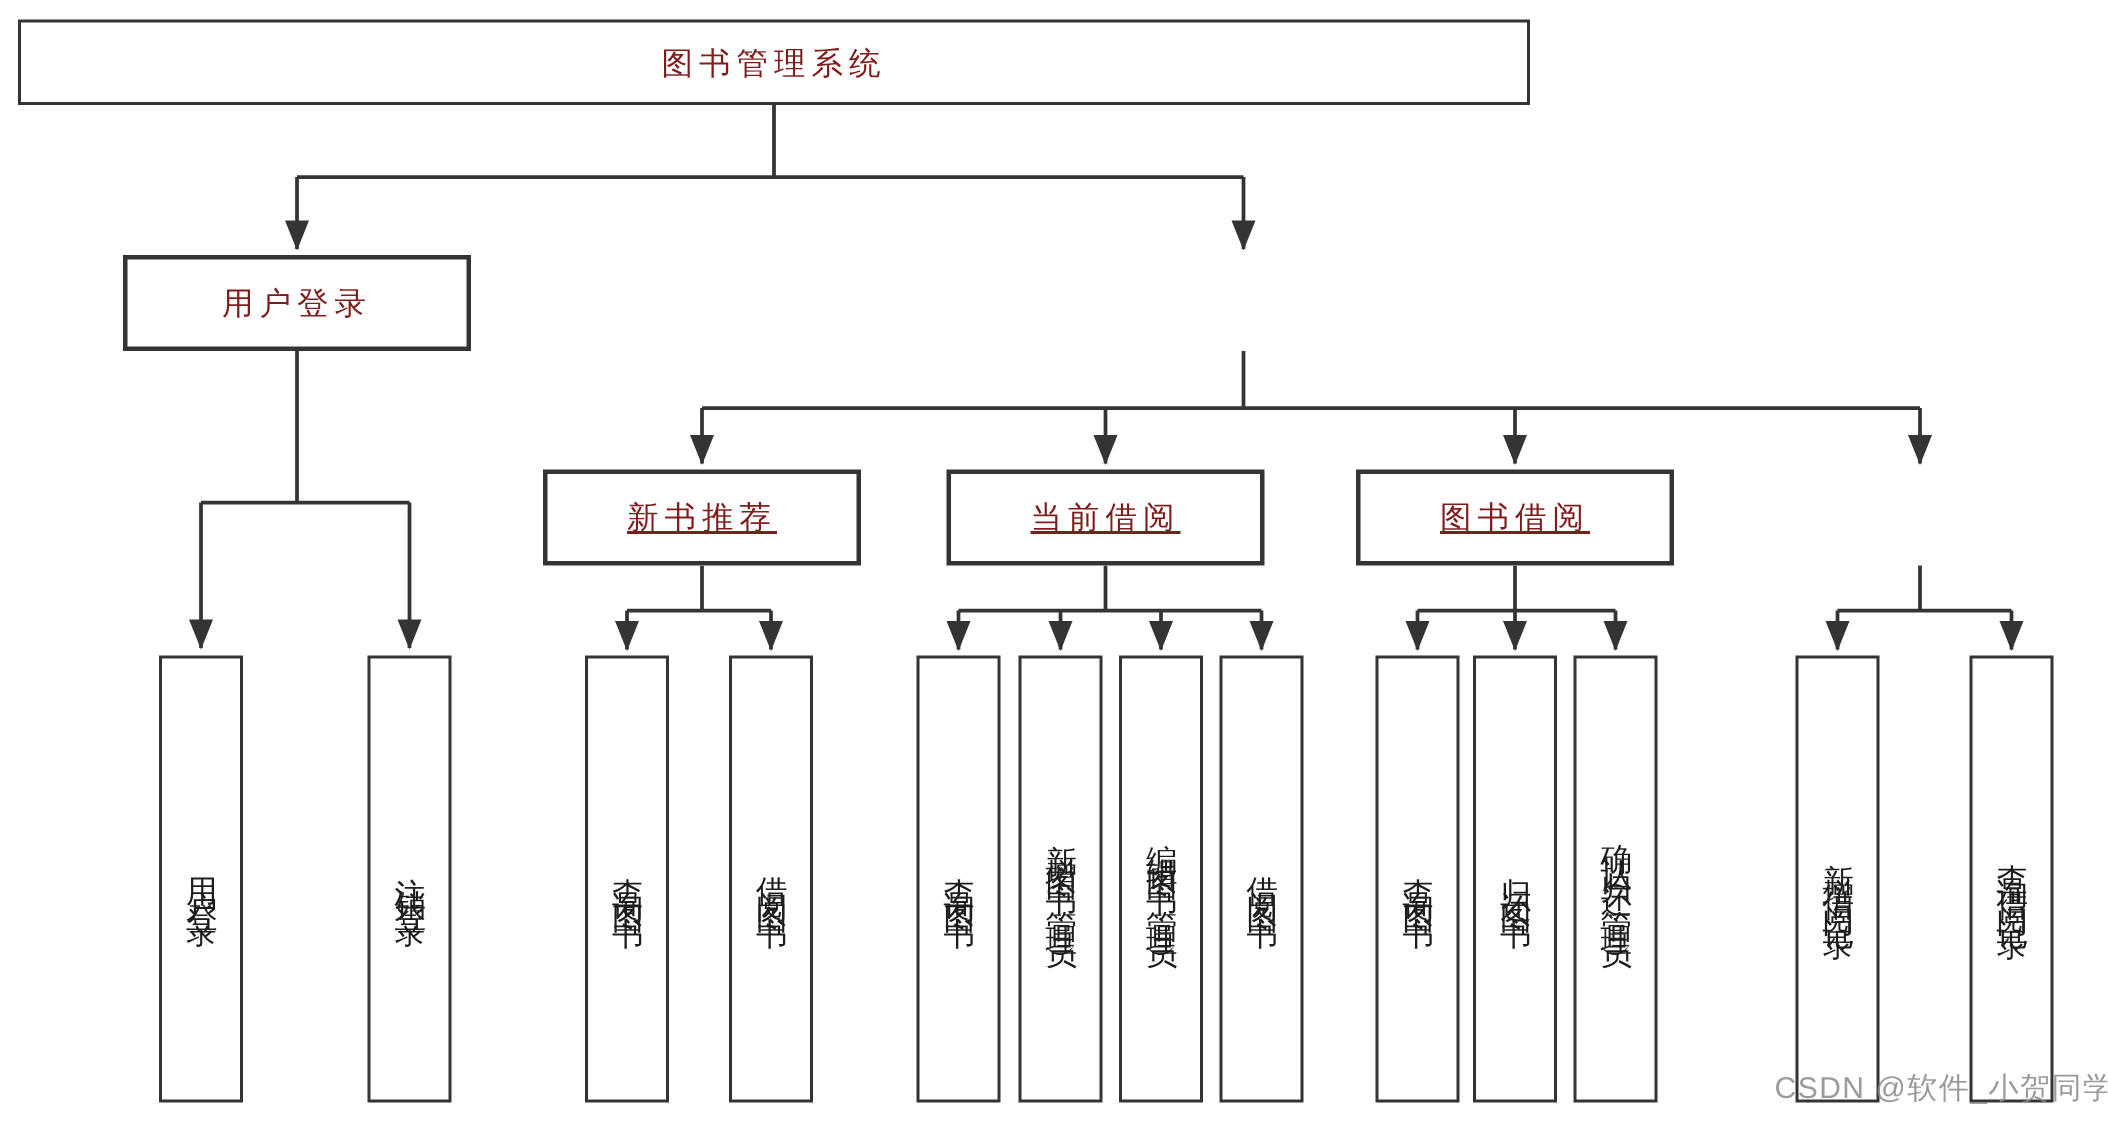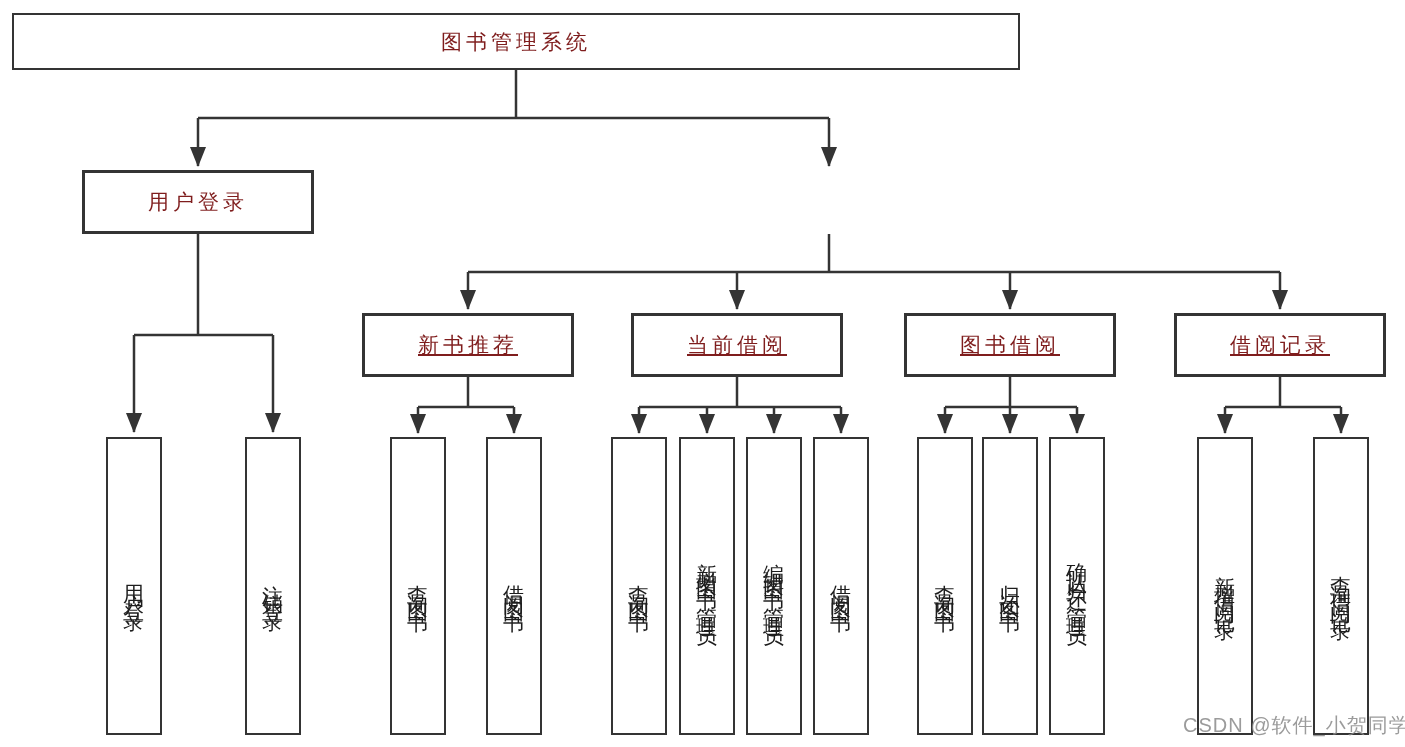--- a/index.html
+++ b/index.html
@@ -125,21 +125,20 @@
     </g>
   </svg>
 
   <div class="box root">图书管理系统</div>
 
   <div class="box lvl2" style="left:82px">用户登录</div>
 
   <div class="box lvl3" style="left:362px">新书推荐</div>
   <div class="box lvl3" style="left:631px">当前借阅</div>
   <div class="box lvl3" style="left:904px">图书借阅</div>
-  <div class="box lvl3" style="left:1174px">借阅记录</div>
 
   <div class="leaf" style="left:106px">
     <span>用户登录</span>
   </div>
   <div class="leaf" style="left:245px">
     <span>注销登录</span>
   </div>
   <div class="leaf" style="left:390px">
     <span>查询图书</span>
   </div>

